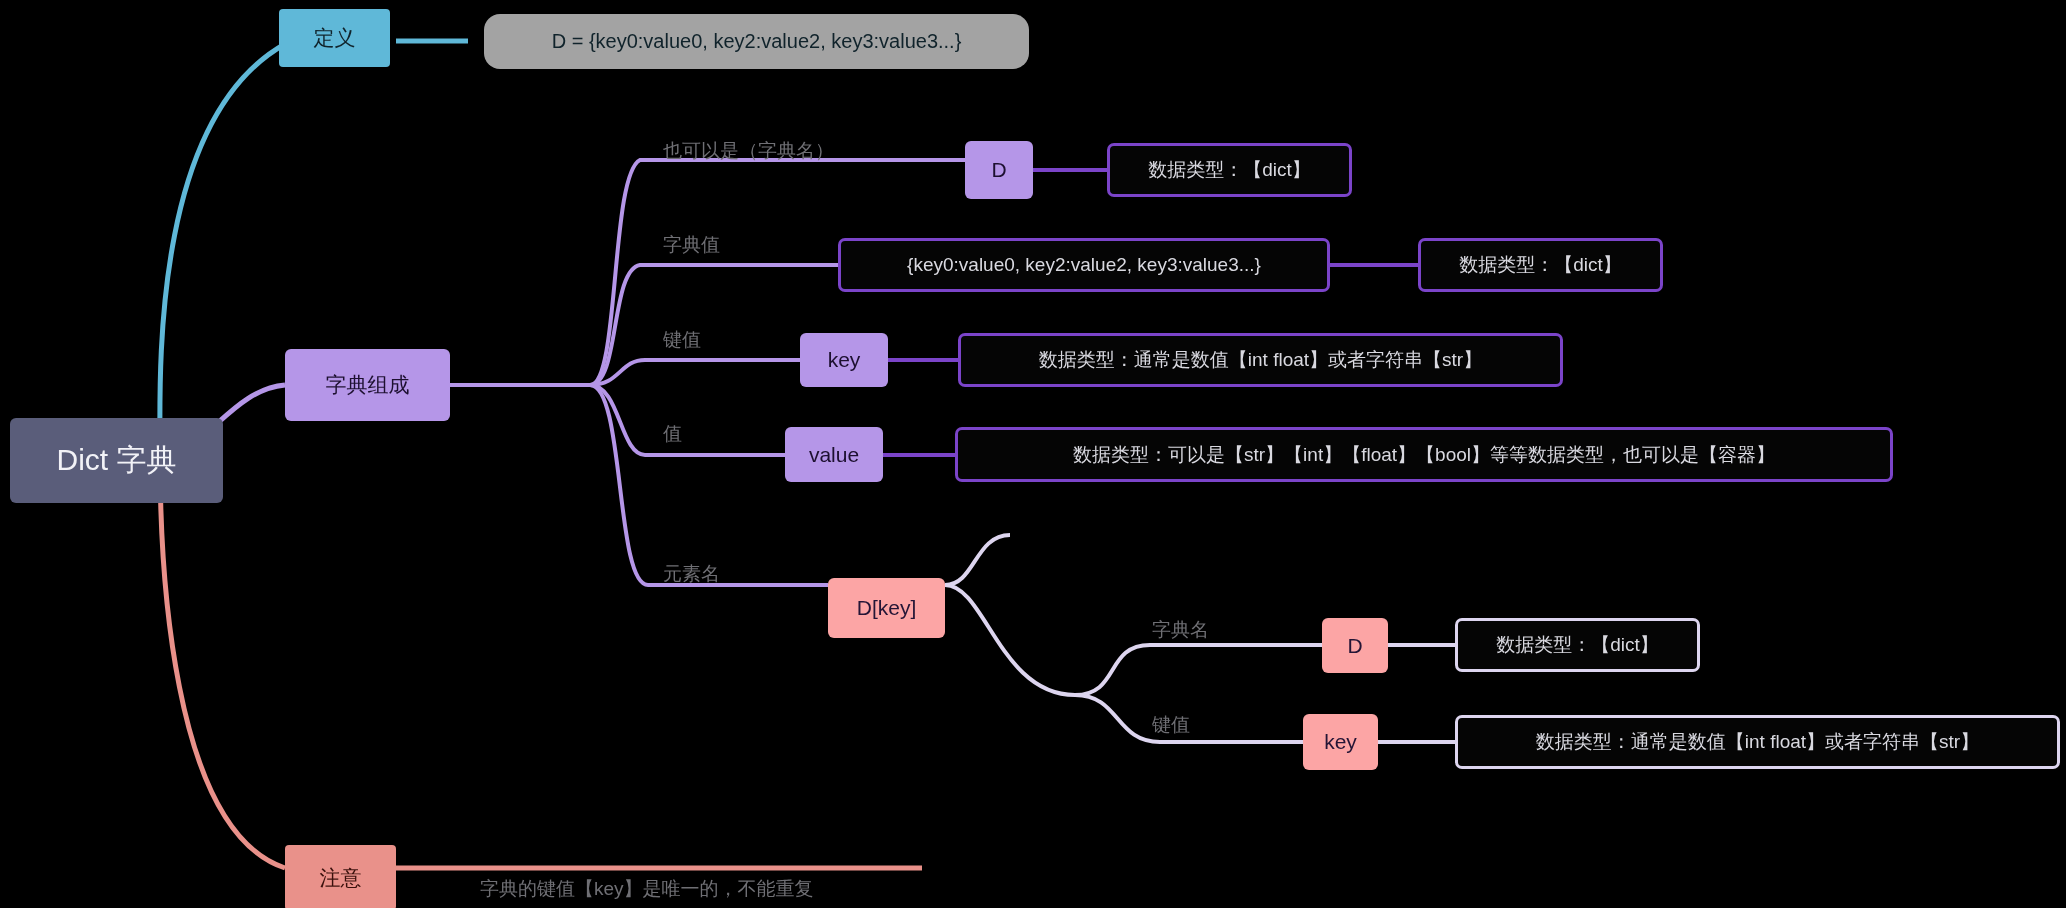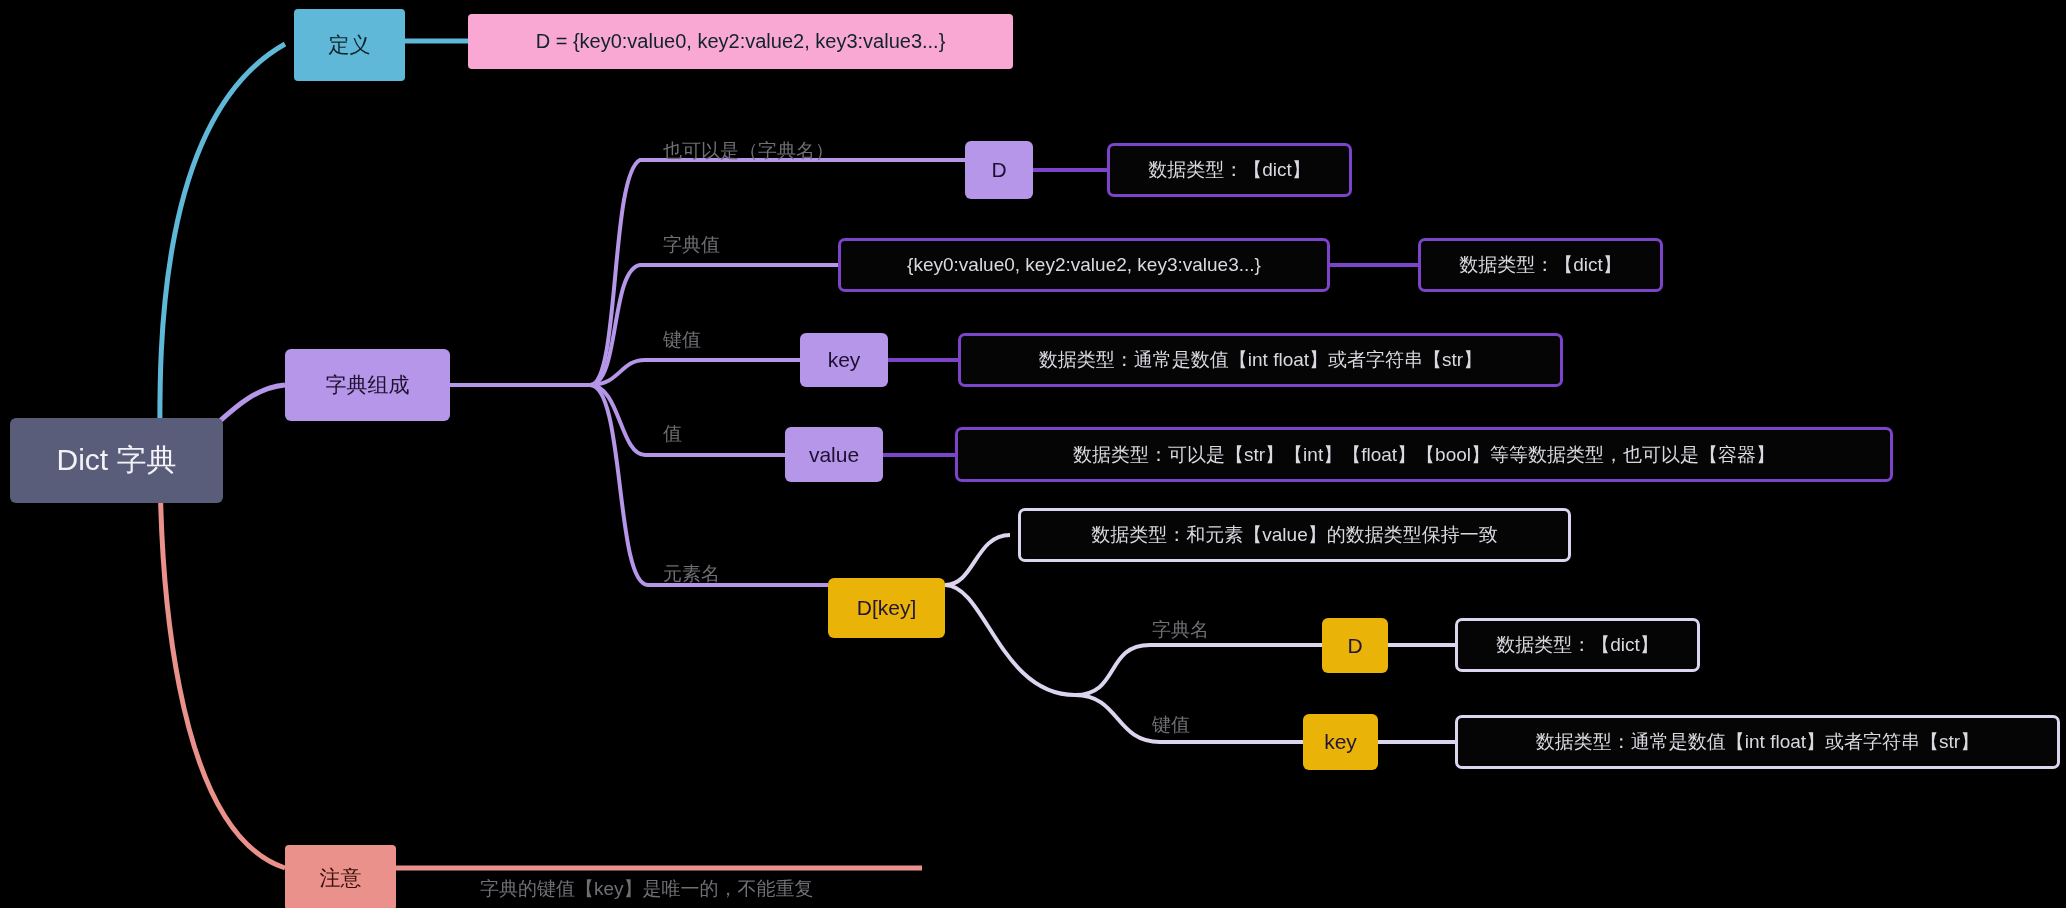--- a/index.html
+++ b/index.html
@@ -4,24 +4,24 @@
 <style>
   html,body{margin:0;padding:0;background:#000;}
   body{width:2066px;height:908px;overflow:hidden;font-family:"Liberation Sans","DejaVu Sans",sans-serif;}
   #stage{position:relative;width:2066px;height:908px;background:#000;}
   svg#wires{position:absolute;left:0;top:0;width:2066px;height:908px;}
   .node{position:absolute;box-sizing:border-box;display:flex;align-items:center;justify-content:center;white-space:nowrap;}
   .lbl{position:absolute;white-space:nowrap;color:#6f6f74;font-size:19px;}
 
   .root{background:#5a5d7a;color:#f2f2f7;border-radius:6px;font-size:30px;}
   .blue{background:#5fb8d8;color:#10232b;border-radius:4px;font-size:21px;}
-  .bluebox{background:#f9a8d4;color:#10232b;border-radius:4px;font-size:20px;}
+  .bluebox{background:#a3a3a3;color:#10232b;border-radius:16px;font-size:20px;margin-left:16px;}
   .purple{background:#b596e8;color:#1d1030;border-radius:6px;font-size:21px;}
   .purpleout{background:#050505;color:#d9d9e0;border:3px solid #7b44c9;border-radius:7px;font-size:19px;}
-  .lav{background:#eab308;color:#241536;border-radius:6px;font-size:21px;}
+  .lav{background:#fca5a5;color:#241536;border-radius:6px;font-size:21px;}
   .lavout{background:#050505;color:#d9d9e0;border:3px solid #ddd5ef;border-radius:7px;font-size:19px;}
   .red{background:#e9918a;color:#3a100c;border-radius:4px;font-size:21px;margin-top:10px;}
 </style>
 </head>
 <body>
 
 <div id="stage">
 
   <svg id="wires">
 
@@ -52,21 +52,21 @@
     <path d="M1075 695 C 1120 695, 1105 645, 1150 645 L 1322 645" stroke="#ddd5ef" stroke-width="4" fill="none"></path>
     <path d="M1075 695 C 1120 695, 1115 742, 1160 742 L 1303 742" stroke="#ddd5ef" stroke-width="4" fill="none"></path>
     <path d="M1388 645 L 1455 645" stroke="#ddd5ef" stroke-width="4" fill="none"></path>
     <path d="M1378 742 L 1455 742" stroke="#ddd5ef" stroke-width="4" fill="none"></path>
   </svg>
 
   <div class="node root" style="left:10px;top:418px;width:213px;height:85px;">
     <span>Dict 字典</span>
   </div>
 
-  <div class="node blue" style="left:294px;top:9px;width:111px;height:72px;">
+  <div class="node blue" style="left:279px;top:9px;width:111px;height:58px;">
     <span>定义</span>
   </div>
   <div class="node bluebox" style="left:468px;top:14px;width:545px;height:55px;">
     <span>D = {key0:value0, key2:value2, key3:value3...}</span>
   </div>
 
   <div class="node purple" style="left:285px;top:349px;width:165px;height:72px;font-family:Liberation Serif, serif;">
     <span>字典组成</span>
   </div>
 
@@ -99,23 +99,20 @@
     <span>value</span>
   </div>
   <div class="node purpleout" style="left:955px;top:427px;width:938px;height:55px;">
     <span>数据类型：可以是【str】【int】【float】【bool】等等数据类型，也可以是【容器】</span>
   </div>
 
   <div class="lbl" style="left:663px;top:561px;">元素名</div>
   <div class="node lav" style="left:828px;top:578px;width:117px;height:60px;">
     <span>D[key]</span>
   </div>
-  <div class="node lavout" style="left:1018px;top:508px;width:553px;height:54px;">
-    <span>数据类型：和元素【value】的数据类型保持一致</span>
-  </div>
 
   <div class="lbl" style="left:1152px;top:617px;">字典名</div>
   <div class="node lav" style="left:1322px;top:618px;width:66px;height:55px;">
     <span>D</span>
   </div>
   <div class="node lavout" style="left:1455px;top:618px;width:245px;height:54px;">
     <span>数据类型：【dict】</span>
   </div>
 
   <div class="lbl" style="left:1152px;top:712px;">键值</div>

